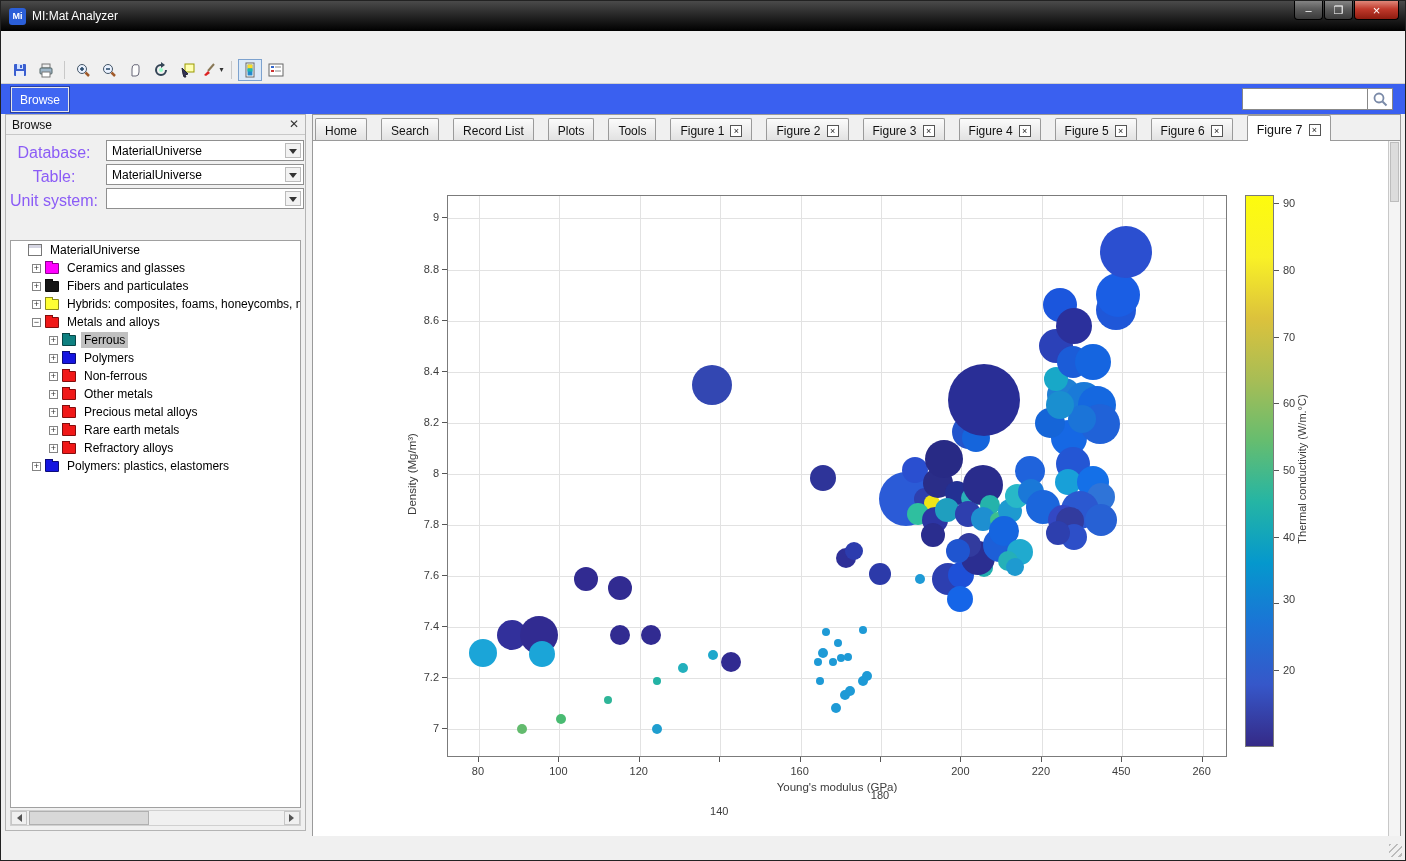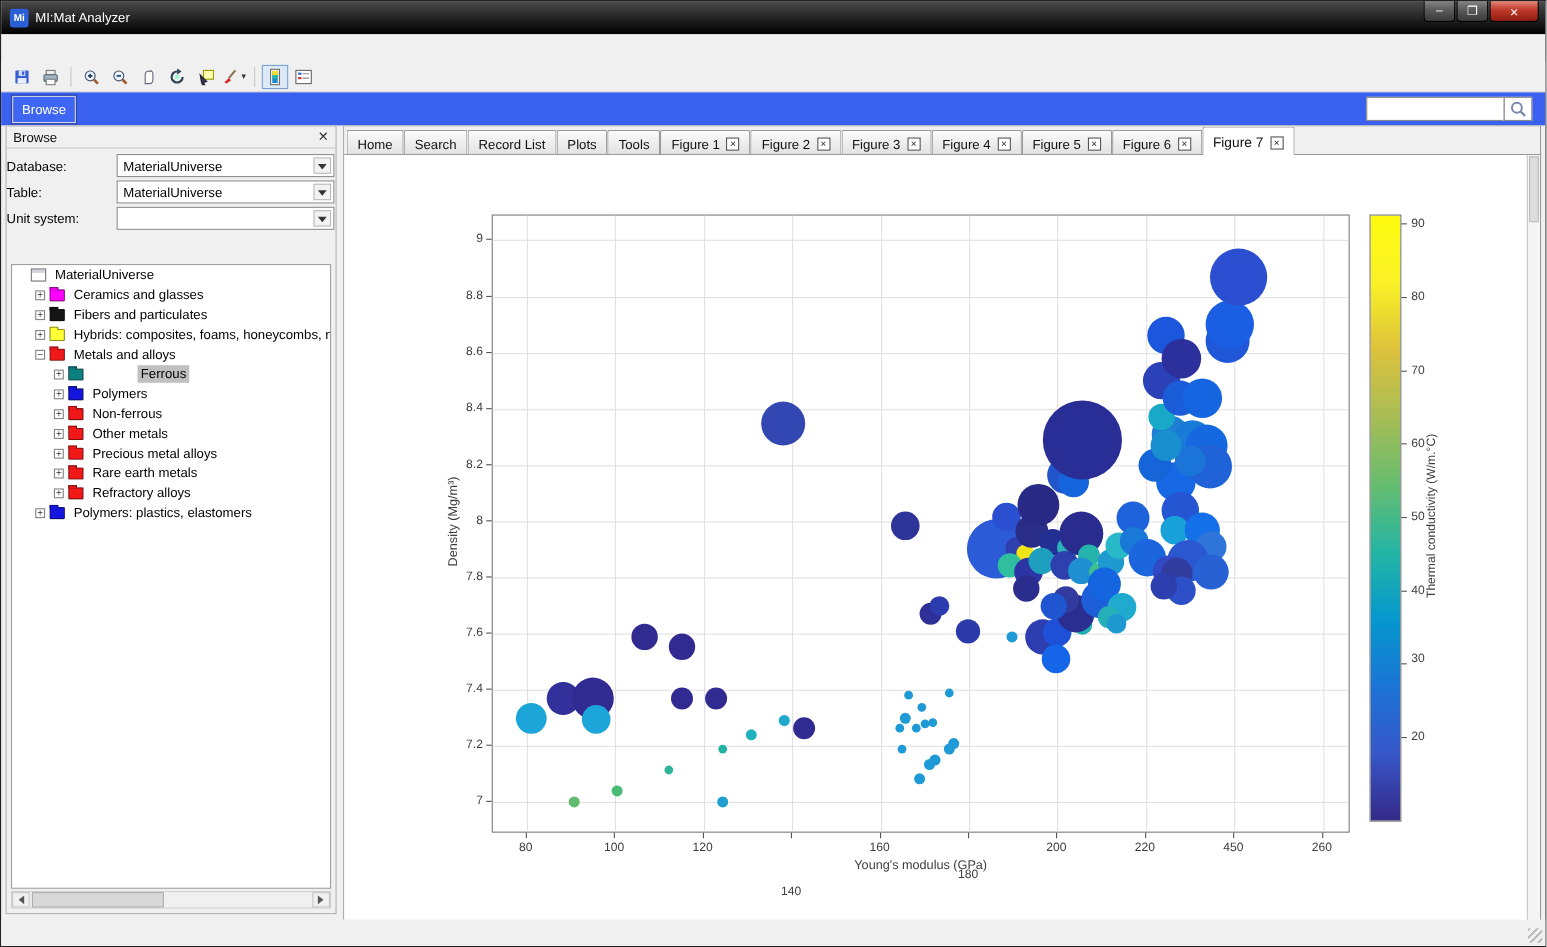--- a/index.html
+++ b/index.html
@@ -39,46 +39,46 @@
     display:flex; align-items:center; justify-content:center; }
   #searchwrap { position:absolute; right:12px; top:4px; display:flex; }
   #search-input { width:125px; height:22px; border:1px solid #888; border-right:none; font-size:12px; padding:0 4px; }
   #search-btn { width:26px; height:22px; background:#fff; border:1px solid #888; display:flex; align-items:center; justify-content:center; }
 
   
   #left-panel { position:absolute; left:4px; top:113px; width:301px; height:717px; background:#f0f0f0; border:1px solid #b4b4b4; }
   #panel-header { position:relative; height:20px; border-bottom:1px solid #c8c8c8; font-size:12px; padding:3px 6px; color:#111; }
   #panel-close { position:absolute; right:6px; top:2px; font-size:12px; color:#333; }
   .field-row { position:absolute; left:0; width:100%; height:22px; }
-  .field-label { position:absolute; left:0; width:96px; text-align:left; font-size:12px; color:#000000; top:4px; }
+  .field-label { position:absolute; left:0; width:96px; text-align:center; font-size:16px; color:#8b5cf6; top:4px; }
   .combo { position:absolute; left:100px; top:0; width:198px; height:21px; background:#fff; border:1px solid #8f8f8f; font-size:12px; padding:3px 20px 0 5px; overflow:hidden; }
   .combo-arrow { position:absolute; right:2px; top:2px; width:16px; height:15px; background:#f2f2f2; border:1px solid #bbb; display:flex; align-items:center; justify-content:center; }
   .combo-arrow:after { content:""; border:4px solid transparent; border-top:5px solid #333; margin-top:5px; }
 
   #tree-box { position:absolute; left:4px; top:125px; width:291px; height:568px; background:#fff; border:1px solid #a0a0a0; overflow:hidden; }
   .tree-row { position:relative; height:18px; display:flex; align-items:center; white-space:nowrap; font-size:12px; color:#000; }
   .expander { width:9px; height:9px; border:1px solid #848484; background:#fff; font-size:9px; line-height:7px; text-align:center; margin-right:4px; flex:0 0 9px; color:#333; }
   .folder { width:14px; height:11px; position:relative; margin-right:5px; border:1px solid rgba(0,0,0,.45); border-radius:1px; flex:0 0 14px; }
   .folder:before { content:""; position:absolute; left:-1px; top:-3px; width:6px; height:2px; background:inherit; border:1px solid rgba(0,0,0,.45); border-bottom:none; }
   .table-ic { width:14px; height:12px; margin-right:5px; border:1px solid #777; background:
     linear-gradient(#d5d5e2 0 3px, #fff 3px),
     repeating-linear-gradient(90deg,#aaa 0 1px, transparent 1px 5px); flex:0 0 14px; }
   .tree-label { padding:1px 3px; }
-  .tree-label.selected { background:#c0c0c0;margin-left:44px; }
+  .tree-label.selected { background:#c0c0c0; }
 
   #panel-hscroll { position:absolute; left:4px; bottom:4px; width:291px; height:16px; background:#f0f0f0; border:1px solid #d0d0d0; display:flex; }
   .scroll-arrow { width:16px; height:14px; background:#f0f0f0; border:1px solid #c6c6c6; display:flex; align-items:center; justify-content:center; }
   .tri-left { width:0; height:0; border:4px solid transparent; border-right:5px solid #555; margin-left:-3px;}
   .tri-right { width:0; height:0; border:4px solid transparent; border-left:5px solid #555; margin-right:-3px;}
   #hthumb { width:120px; height:14px; background:#d8d8d8; border:1px solid #b0b0b0; margin-left:2px; }
 
   
   #main { position:absolute; left:311px; top:113px; width:1089px; height:723px; background:#fff; border:1px solid #9a9a9a; }
   #tabrow { position:absolute; left:0; top:0; width:100%; height:26px; background:#f0f0f0; border-bottom:1px solid #9a9a9a; display:flex; align-items:flex-end; padding-left:2px; }
-  .tab { height:22px; margin-right:0; padding:3px 9px 0 9px; font-size:12px; color:#111;
+  .tab { height:22px; margin-right:14px; padding:3px 9px 0 9px; font-size:12px; color:#111;
     background:linear-gradient(#fbfbfb,#e2e2e2); border:1px solid #9a9a9a; border-bottom:none;
     border-radius:2px 2px 0 0; display:flex; align-items:center; }
   .tab.active { height:26px; background:#fff; position:relative; top:1px; font-size:12.5px; }
   .closebox { width:12px; height:12px; border:1px solid #555; background:#fff; margin-left:6px;
     font-size:9px; line-height:10px; text-align:center; color:#222; }
 
   #figure { position:absolute; left:0; top:26px; width:1076px; height:696px; background:#fff; overflow:hidden; }
   #vscroll { position:absolute; right:0; top:26px; width:12px; height:696px; background:#f4f4f4; border-left:1px solid #c8c8c8; }
   #vthumb { position:absolute; left:1px; top:1px; width:9px; height:60px; background:#dcdcdc; border:1px solid #bdbdbd; }
 

